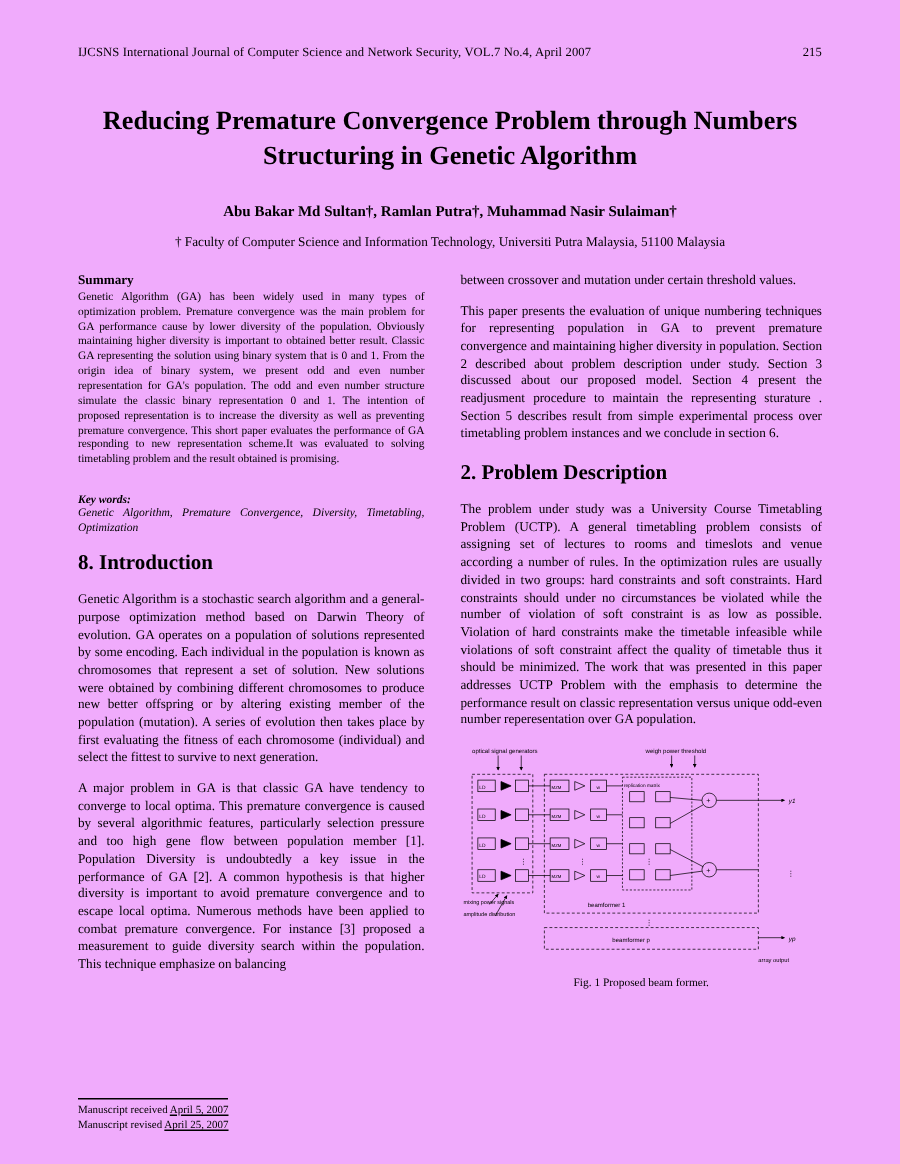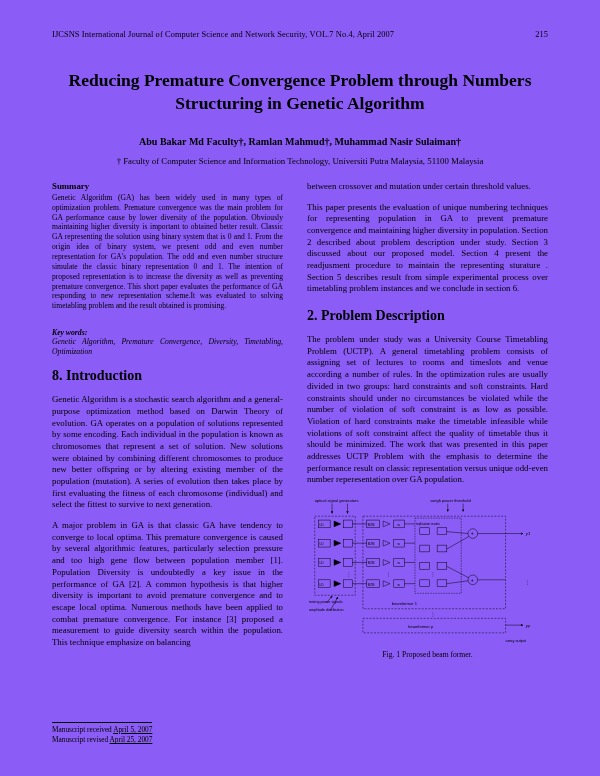--- a/index.html
+++ b/index.html
@@ -5,21 +5,21 @@
   * { margin: 0; padding: 0; box-sizing: border-box; }
   html, body { background: #ffffff; }
   body {
     width: 600px; height: 776px;
     font-family: "Liberation Serif", serif;
     color: #000;
   }
   .page {
     position: relative;
     width: 600px; height: 776px;
-    background: #8b5cf6;
+    background: #f0abfc;
     padding: 30px 52px 0 52px;
     overflow: hidden;
   }
   .running-head {
     display: flex; justify-content: space-between;
     font-size: 8.4px; letter-spacing: 0.1px;
     margin-bottom: 30px;
   }
   .paper-title {
     font-size: 17.5px; font-weight: bold; text-align: center;
@@ -38,41 +38,41 @@
   p.abstract {
     font-size: 7.6px; line-height: 1.3; text-align: justify; margin-bottom: 17px;
   }
   .keywords-heading { font-size: 7.7px; font-weight: bold; font-style: italic; }
   p.keywords { font-size: 7.7px; font-style: italic; line-height: 1.3; text-align: justify; margin-bottom: 6px; }
   h2.section { font-size: 14px; font-weight: bold; margin: 13px 0 10px 0; }
   h2.section.first { margin-top: 11px; }
   p.body {
     font-size: 8.8px; line-height: 1.33; text-align: justify; margin-bottom: 9px;
   }
-  .footnote { position: absolute; left: 52px; bottom: 30px; font-size: 7.3px; line-height: 1.45; }
+  .footnote { position: absolute; left: 52px; bottom: 20px; font-size: 7.3px; line-height: 1.45; }
   .footnote-rule { width: 100px; border-top: 0.8px solid #000; margin-bottom: 2px; }
   .footnote .date { text-decoration: underline; }
   figure { margin-top: 3px; }
   figure svg { display: block; width: 241px; height: auto; }
   figcaption { text-align: center; font-size: 7.6px; margin-top: 3px; }
   .figtext { font-family: "Liberation Sans", sans-serif; fill: #000; }
 </style>
 </head>
 <body>
 
 <div class="page">
 
   <div class="running-head">
     <span>IJCSNS International Journal of Computer Science and Network Security, VOL.7 No.4, April 2007</span>
     <span>215</span>
   </div>
 
   <div class="paper-title">Reducing Premature Convergence Problem through Numbers Structuring in Genetic Algorithm</div>
 
-  <div class="authors">Abu Bakar Md Faculty†, Ramlan Mahmud†, Muhammad Nasir Sulaiman†</div>
+  <div class="authors">Abu Bakar Md Sultan†, Ramlan Putra†, Muhammad Nasir Sulaiman†</div>
   <div class="affiliation">† Faculty of Computer Science and Information Technology, Universiti Putra Malaysia, 51100 Malaysia</div>
 
   <div class="columns">
 
     <div class="col">
       <div class="summary-heading">Summary</div>
       <p class="abstract">Genetic Algorithm (GA) has been widely used in many types of optimization problem. Premature convergence was the main problem for GA performance cause by lower diversity of the population. Obviously maintaining higher diversity is important to obtained better result. Classic GA representing the solution using binary system that is 0 and 1. From the origin idea of binary system, we present odd and even number representation for GA's population. The odd and even number structure simulate the classic binary representation 0 and 1. The intention of proposed representation is to increase the diversity as well as preventing premature convergence. This short paper evaluates the performance of GA responding to new representation scheme.It was evaluated to solving timetabling problem and the result obtained is promising.</p>
       <div class="keywords-heading">Key words:</div>
       <p class="keywords">Genetic Algorithm, Premature Convergence, Diversity, Timetabling, Optimization</p>
       <h2 class="section first">8. Introduction</h2>

